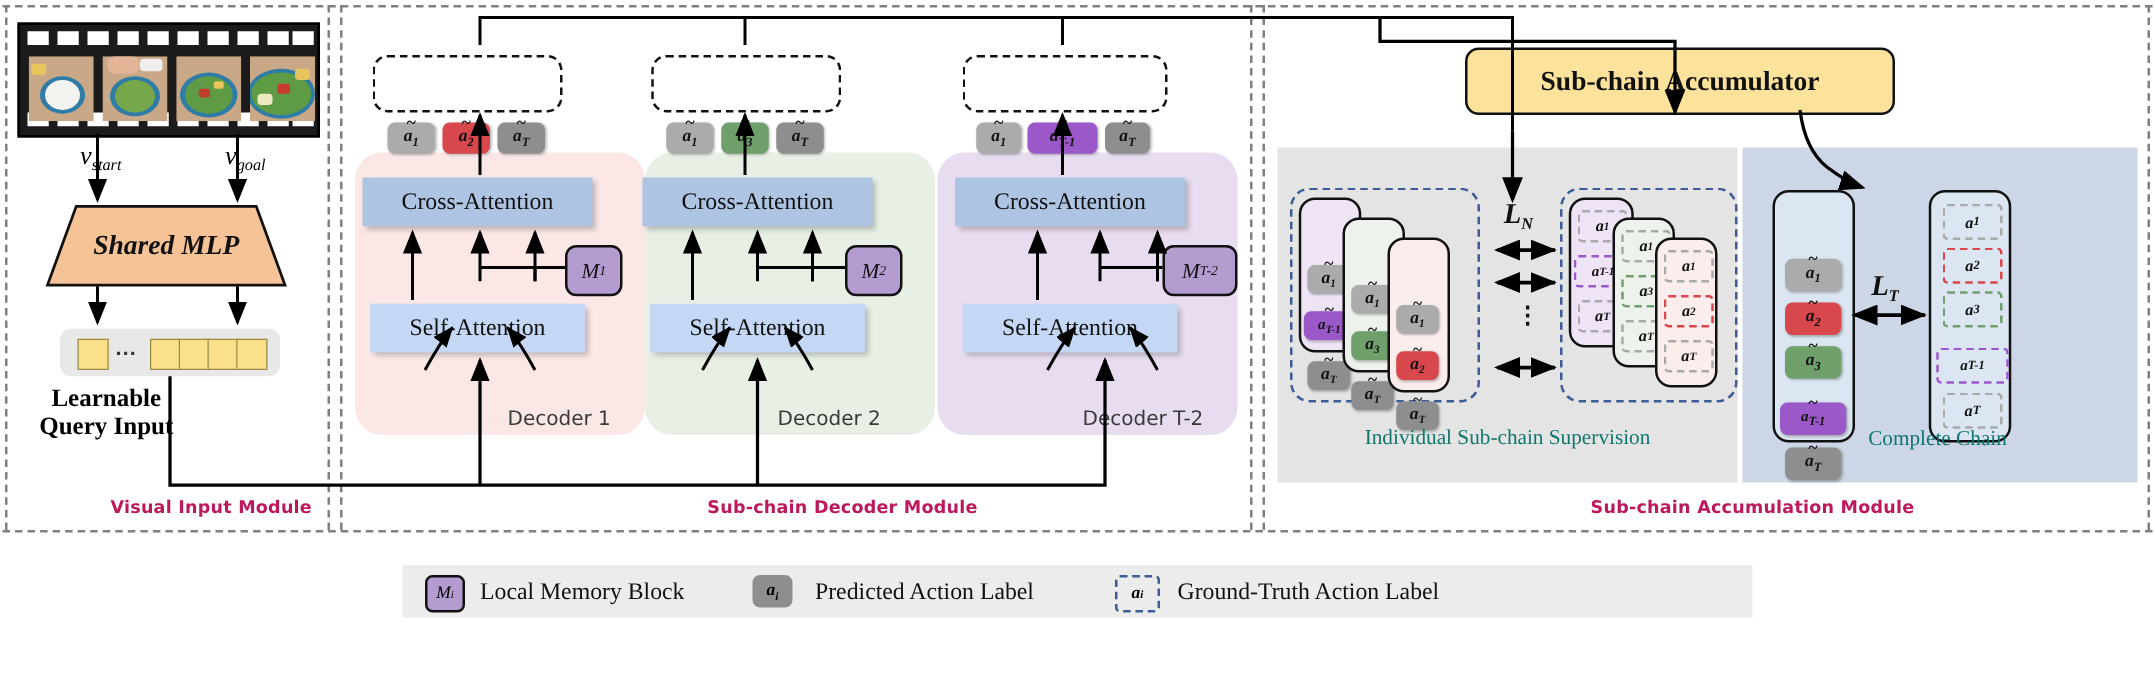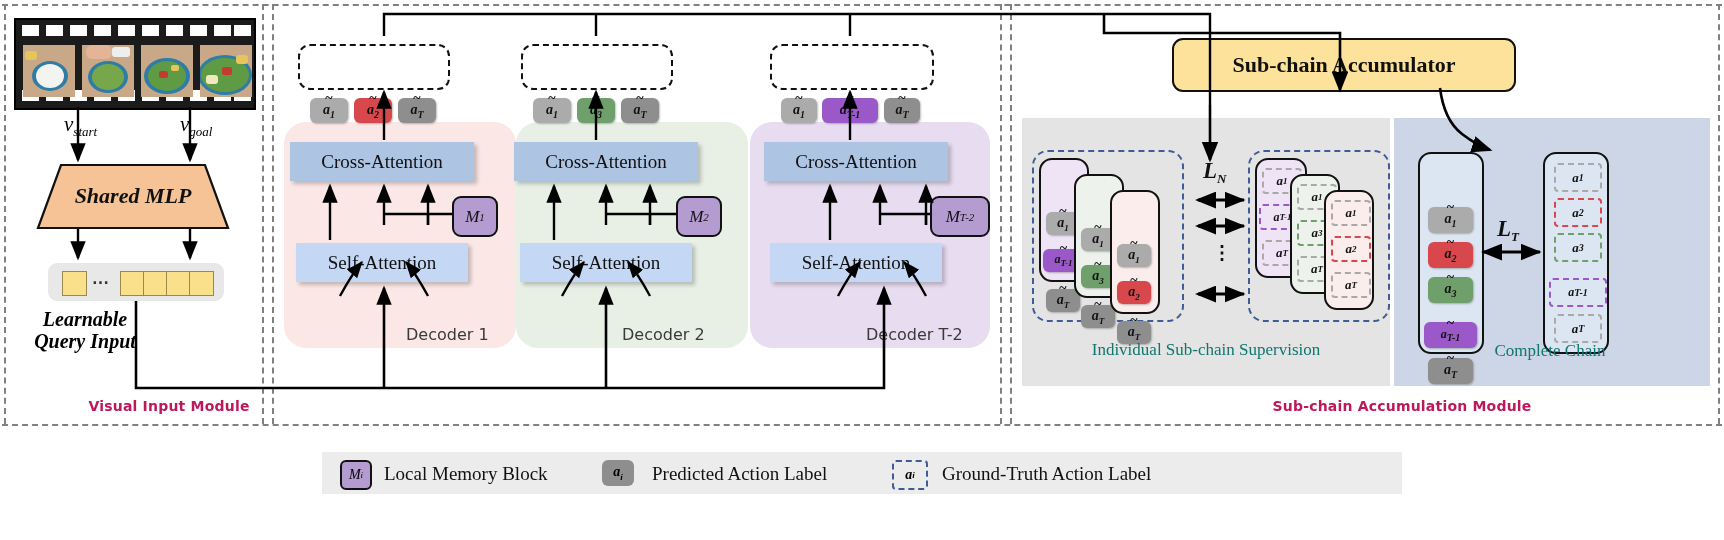--- a/index.html
+++ b/index.html
@@ -26,21 +26,21 @@
   
   .trap{position:absolute;background:#F5C396;border:2px solid #111;}
   .trap-label{position:absolute;width:100%;text-align:center;font-style:italic;font-weight:bold;
               font-size:22px;color:#111;font-family:"Liberation Serif",serif;}
 
   
   .qwrap{position:absolute;background:#E8E8E8;border-radius:9px;}
   .qcell{position:absolute;background:#FBE08C;border:1.5px solid #9a8a4a;}
   .dots{position:absolute;font-size:17px;font-weight:bold;color:#333;letter-spacing:2px;}
 
-  .bold-serif{font-family:"Liberation Serif",serif;font-weight:bold;color:#000;font-style:italic;}
+  .bold-serif{font-family:"Liberation Serif",serif;font-weight:bold;color:#000;}
 
   
   .decpanel{position:absolute;border-radius:22px;}
   .attn{position:absolute;border:0;box-shadow:3px 3px 4px rgba(0,0,0,.22);
         display:flex;align-items:center;justify-content:center;
         font-family:"Liberation Serif",serif;font-size:19px;color:#111;}
   .cross{background:#AEC4E3;}
   .self{background:#C4D8F5;}
   .mem{position:absolute;background:#B49BD0;border:2px solid #111;border-radius:9px;
        display:flex;align-items:center;justify-content:center;font-size:17px;
@@ -371,20 +371,21 @@
       <i>a</i>
         <sub style="font-size:10px;">T</sub>
     </div>
   </div>
 
   <div class="caption" style="left:1400px;top:340px;width:300px;line-height:22px;">
     <div>Complete Chain</div>
   </div>
 
   <div class="modtitle" style="left:0px;top:398px;width:262px;">Visual Input Module</div>
+  <div class="modtitle" style="left:272px;top:398px;width:728px;">Sub-chain Decoder Module</div>
   <div class="modtitle" style="left:1010px;top:398px;width:708px;text-align:center;">Sub-chain Accumulation Module</div>
 
   <div class="legend" style="left:322px;top:452px;width:1080px;height:42px;">
     <div style="position:absolute;left:18px;top:8px;width:28px;height:26px;background:#B49BD0;border:2px solid #111;border-radius:6px;display:flex;align-items:center;justify-content:center;font-family:'Liberation Serif',serif;font-style:italic;font-size:14px;">
       <span>M</span>
         <sub style="font-size:9px;">i</sub>
     </div>
     <div class="legtext" style="position:absolute;left:62px;top:11px;">Local Memory Block</div>
 
     <div style="position:absolute;left:280px;top:8px;width:32px;height:26px;background:#8E8E8E;border-radius:6px;display:flex;align-items:center;justify-content:center;font-family:'Liberation Serif',serif;font-style:italic;font-weight:bold;font-size:14px;">

